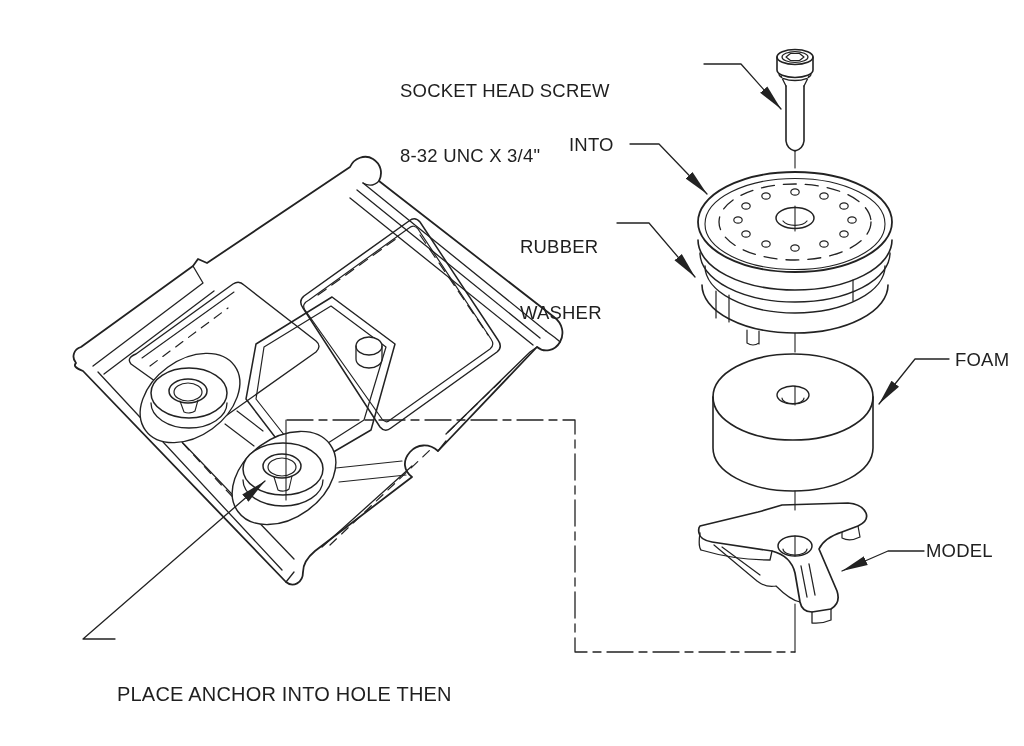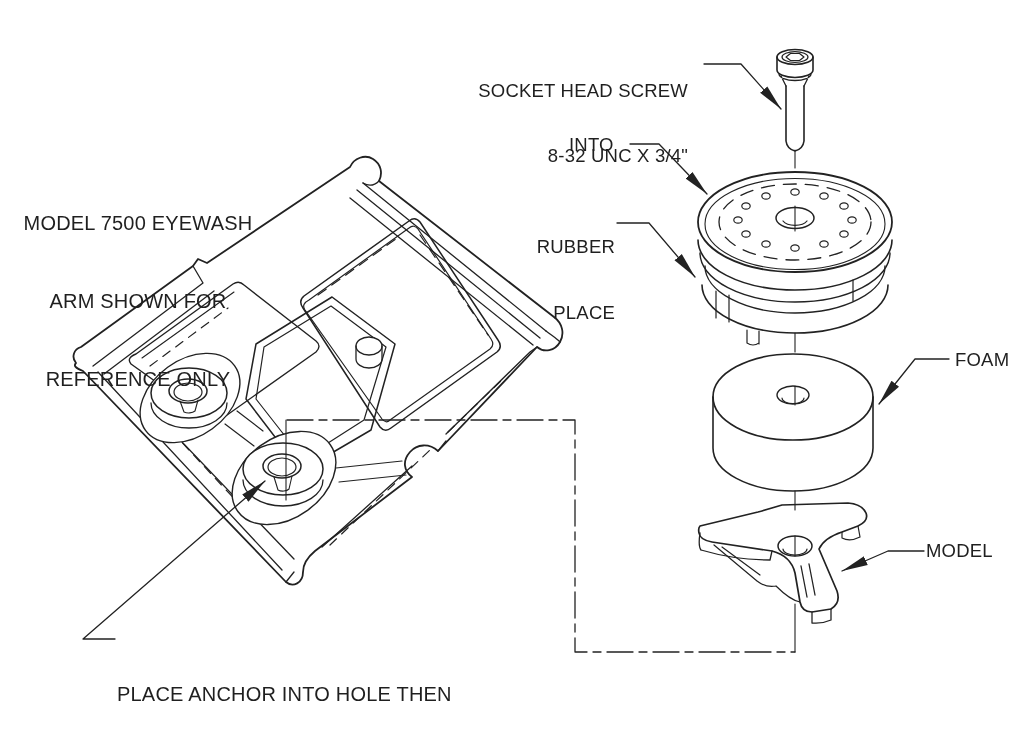--- a/index.html
+++ b/index.html
@@ -4,23 +4,23 @@
 <style>
   html,body{margin:0;padding:0;background:#ffffff;}
   .canvas{
     position:relative;width:1024px;height:746px;background:#ffffff;
     font-family:"Liberation Sans", sans-serif;color:#1f1f1f;overflow:hidden;
   }
   svg{position:absolute;left:0;top:0;}
   .lbl{position:absolute;white-space:pre;color:#1f1f1f;}
   .part-label{font-size:18.5px;line-height:21.5px;letter-spacing:.2px;}
   .note{left:7px;top:158px;width:262px;text-align:center;font-size:20px;line-height:26px;letter-spacing:.2px;}
-  .socket{left:388px;top:37px;width:300px;text-align:right;}
+  .socket{left:400px;top:37px;width:300px;text-align:left;}
   .head-l{left:569px;top:134px;}
-  .washer-l{left:520px;top:192px;width:95px;text-align:right;line-height:22px;}
+  .washer-l{left:520px;top:192px;width:95px;text-align:left;line-height:22px;}
   .foam-l{left:955px;top:349px;}
   .anchor-l{left:926px;top:540px;}
   .instr{left:117px;top:629px;width:430px;font-size:20px;line-height:26px;letter-spacing:.2px;}
 </style>
 </head>
 <body>
 
 <div class="canvas">
 
 <svg width="1024" height="746" viewBox="0 0 1024 746">
@@ -162,36 +162,31 @@
       <path marker-end="url(#arw)" d="M 704,64 H 741 L 781,109"></path>
       <path marker-end="url(#arw)" d="M 630,144 H 659 L 707,194"></path>
       <path marker-end="url(#arw)" d="M 617,223 H 649 L 695,277"></path>
       <path marker-end="url(#arw)" d="M 949,359 H 915 L 879,404"></path>
       <path marker-end="url(#arw)" d="M 924,551 H 888 L 842,571"></path>
       <path marker-end="url(#arw)" d="M 115,639 H 83 L 265,481"></path>
     </g>
   </g>
 </svg>
 
-  <div class="lbl note">
-    <div>MODEL 7500 EYEWASH</div>
-    <div>ARM SHOWN FOR</div>
-    <div>REFERENCE ONLY</div>
-  </div>
 
   <div class="lbl part-label socket">
     <div>SOCKET HEAD SCREW</div>
     <div>8-32 UNC X 3/4"</div>
   </div>
 
   <div class="lbl part-label head-l">INTO</div>
 
   <div class="lbl part-label washer-l">
     <div>RUBBER</div>
-    <div>PLACE</div>
+    <div>WASHER</div>
   </div>
 
   <div class="lbl part-label foam-l">FOAM</div>
 
   <div class="lbl part-label anchor-l">MODEL</div>
 
   <div class="lbl instr">
     <div>PLACE ANCHOR INTO HOLE THEN</div>
     
     

